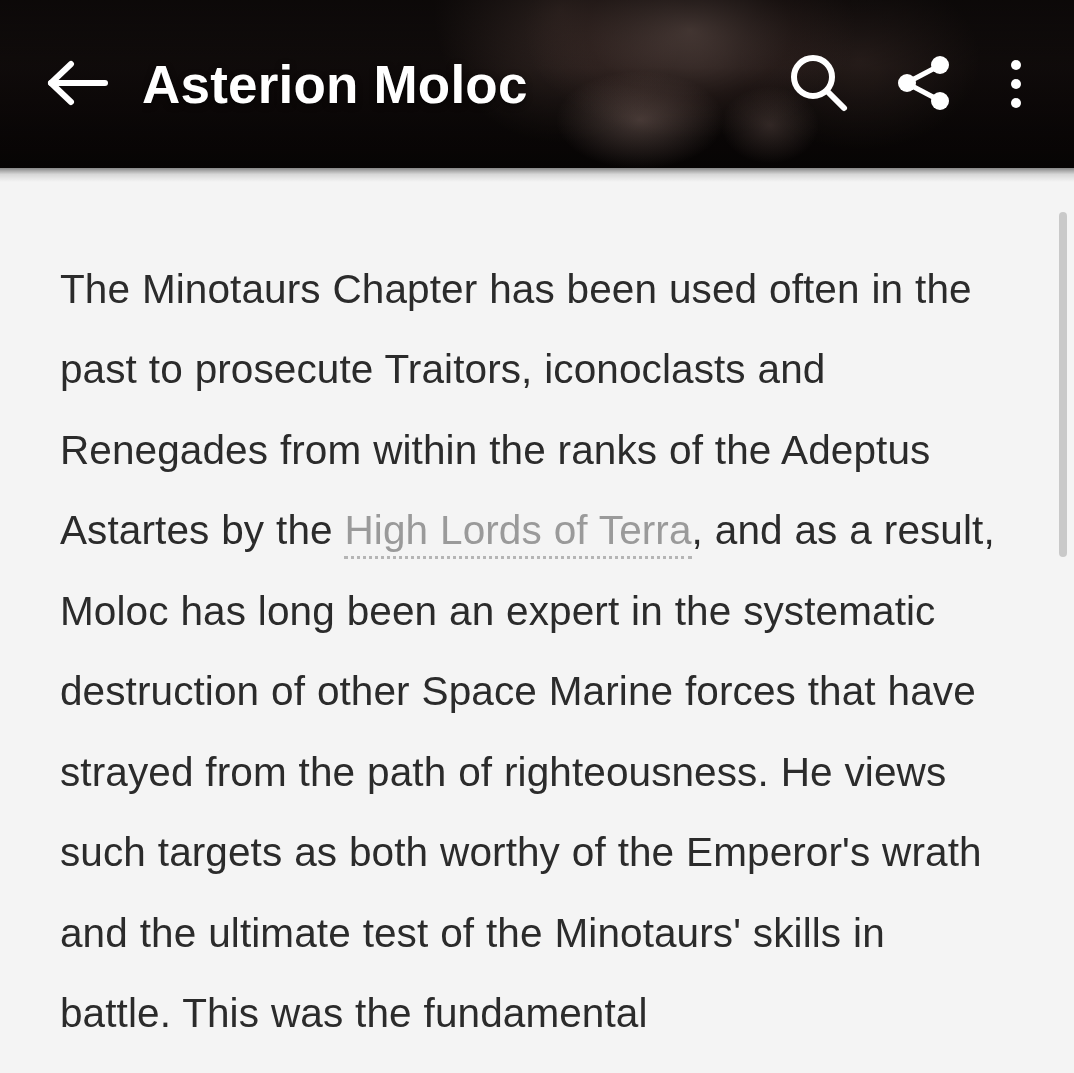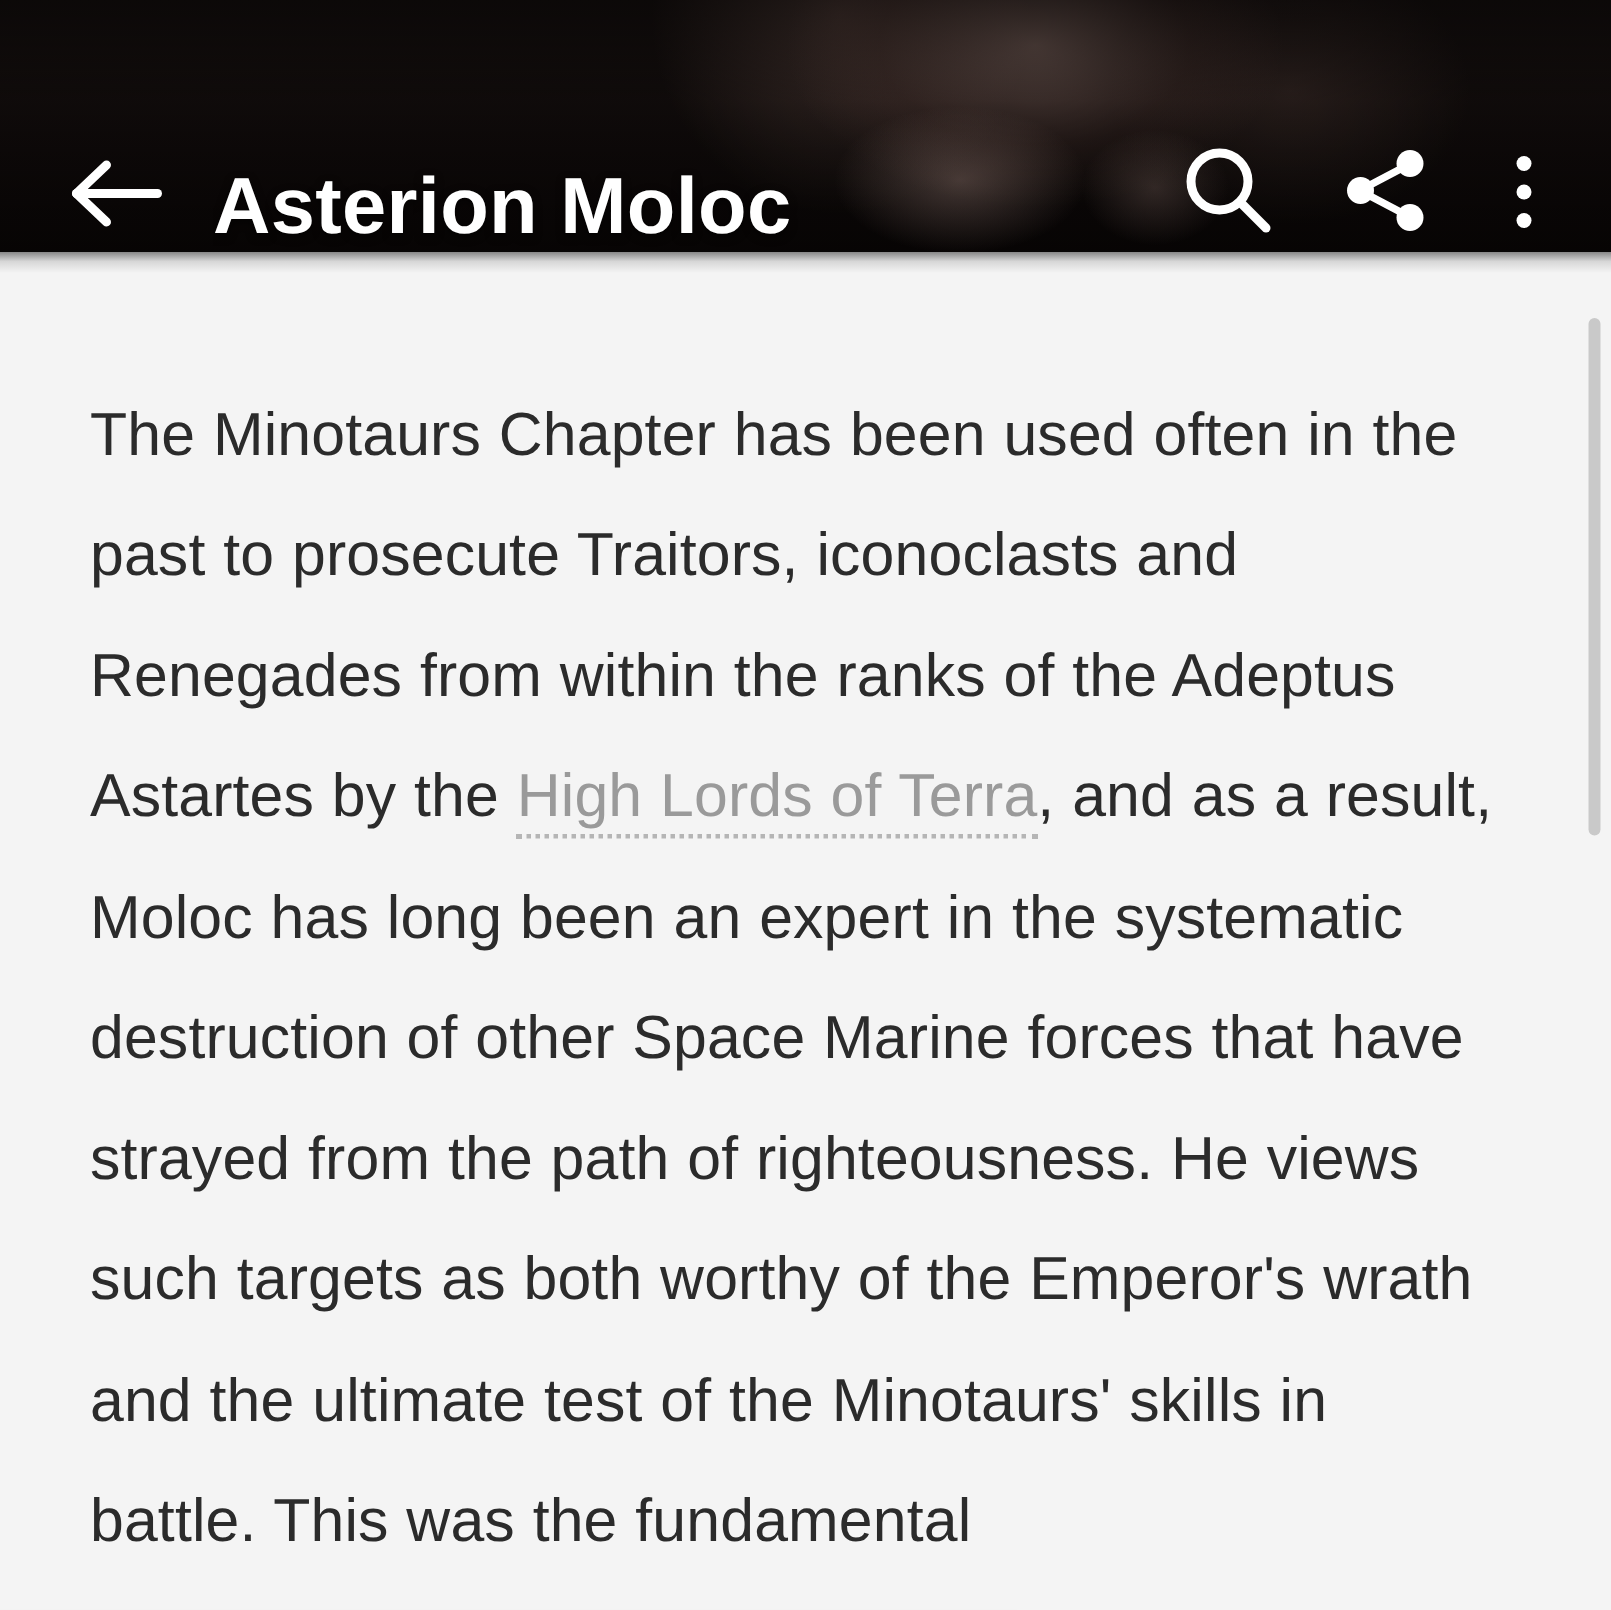--- a/index.html
+++ b/index.html
@@ -49,21 +49,21 @@
       linear-gradient(180deg, rgba(0,0,0,0.55) 0%, rgba(0,0,0,0.25) 40%, rgba(0,0,0,0.45) 100%);
   }
 
   .header-bar {
     position: absolute;
     top: 0;
     left: 0;
     right: 0;
     height: 168px;
     display: flex;
-    align-items: flex-end;
+    align-items: center;
     padding: 0 26px 0 40px;
     box-sizing: border-box;
   }
 
   .icon-btn {
     display: flex;
     align-items: center;
     justify-content: center;
     flex: 0 0 auto;
     background: transparent;

